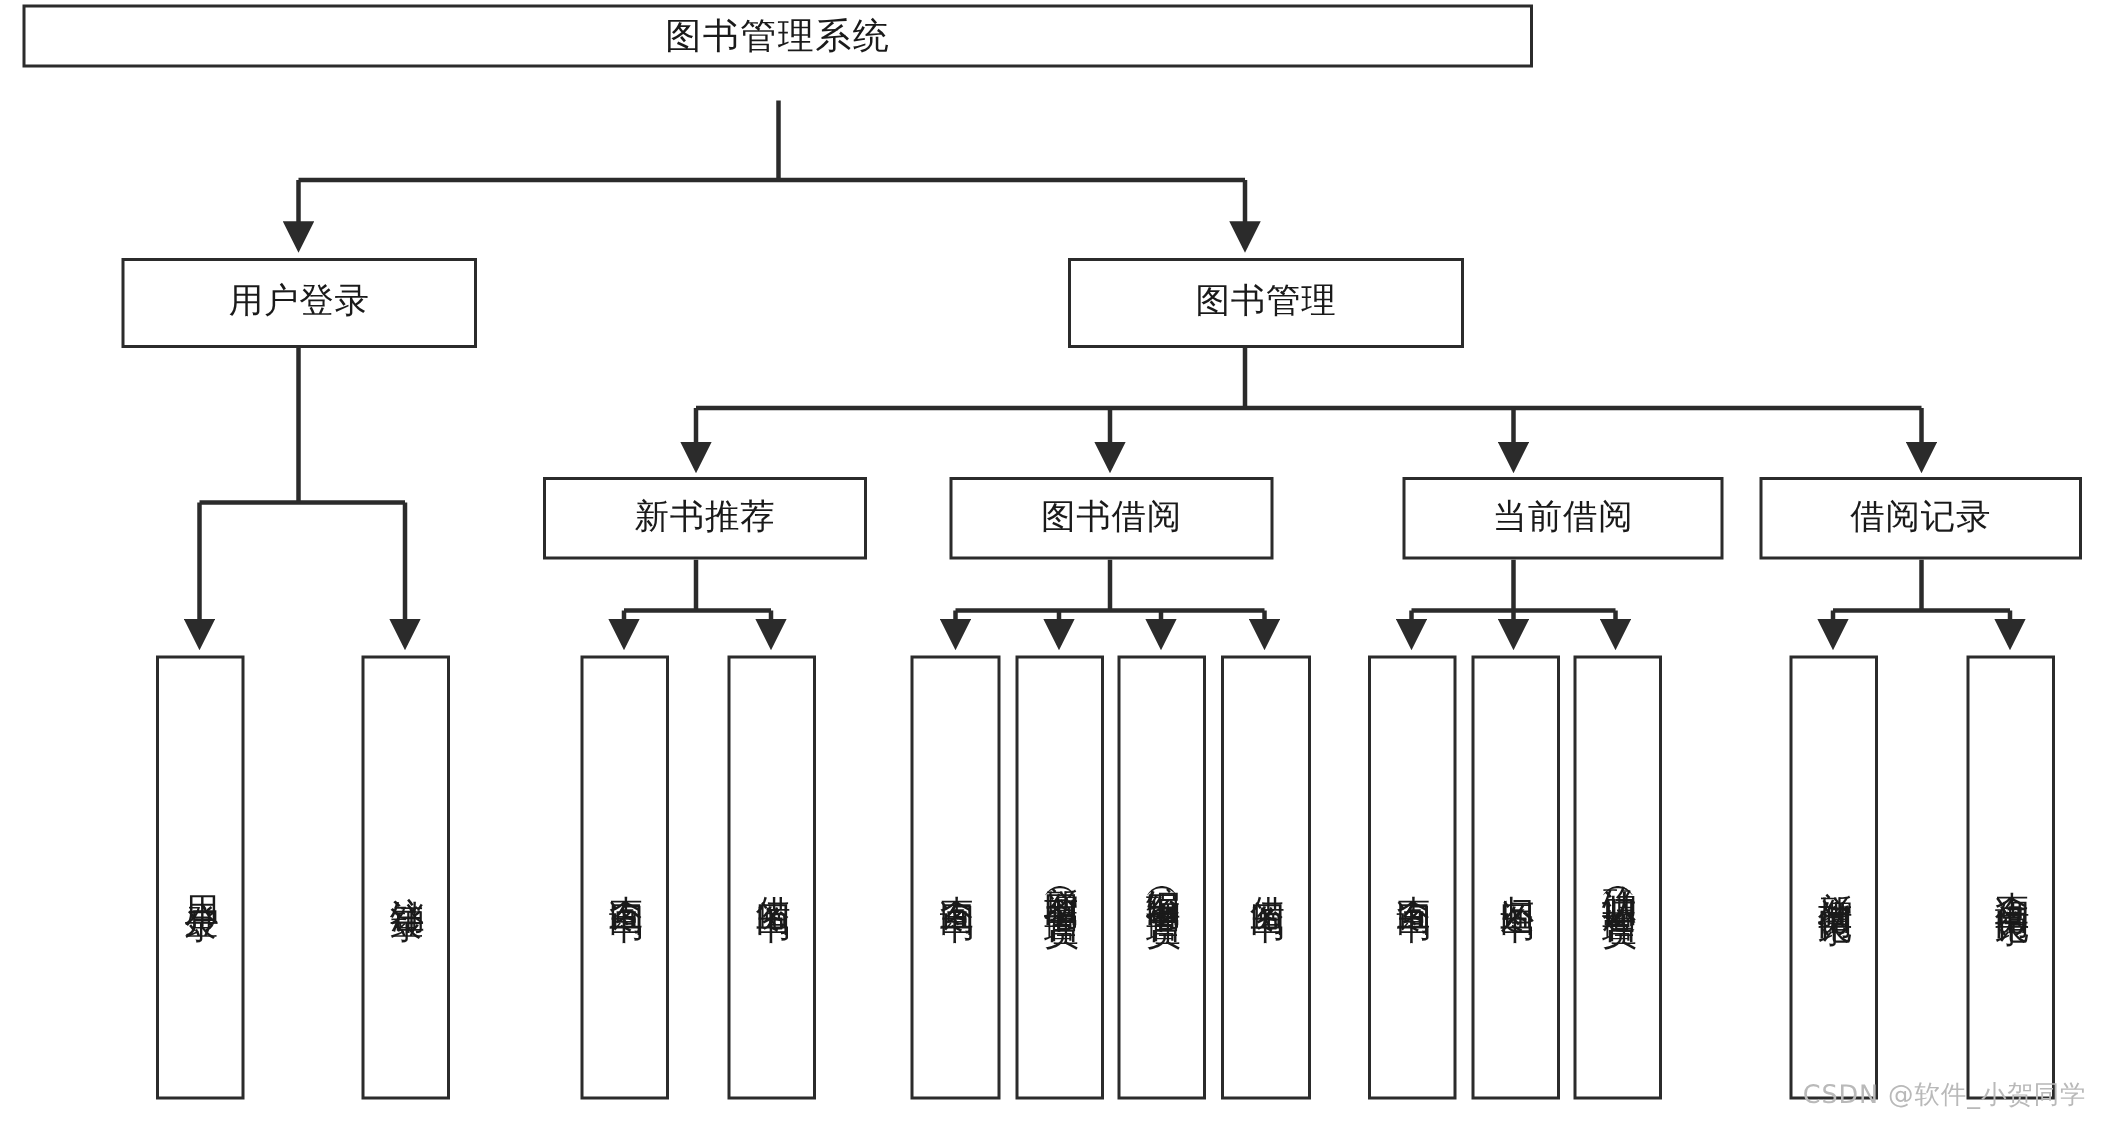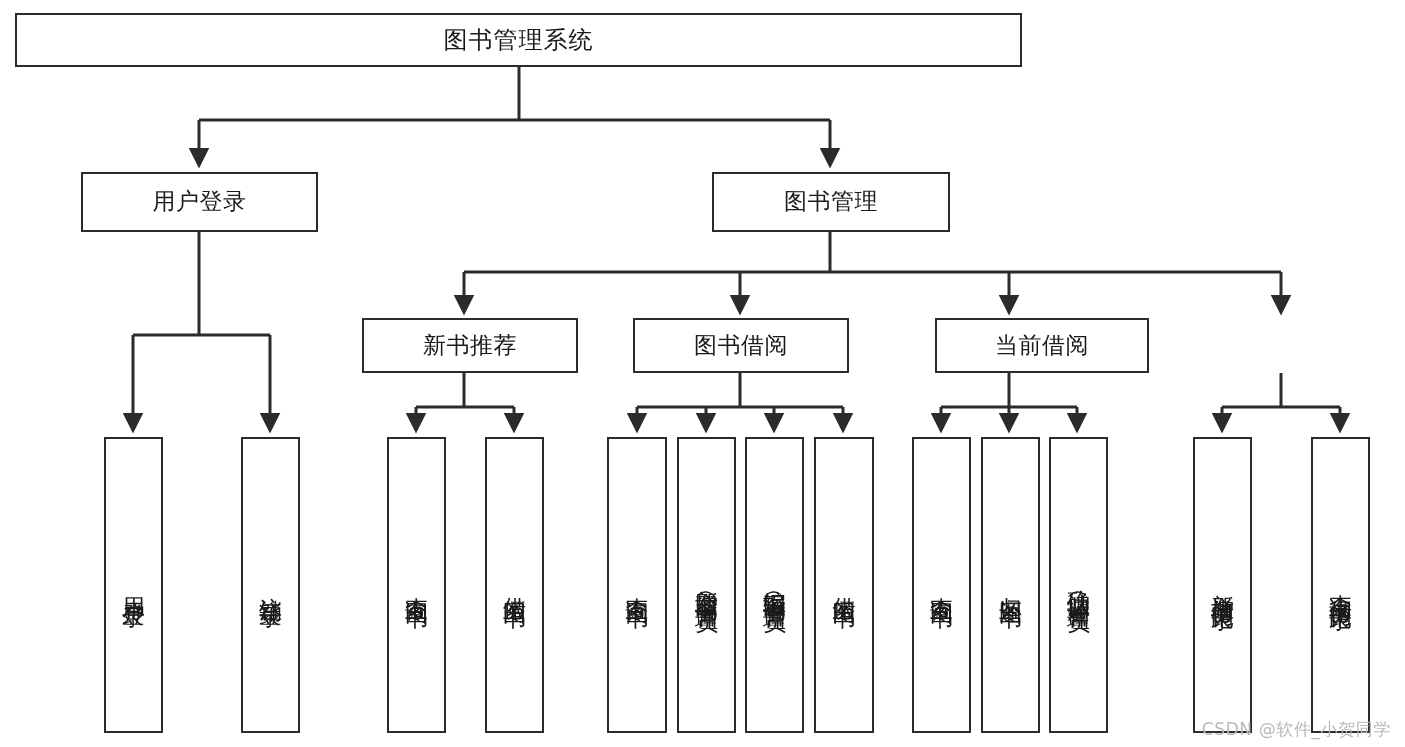--- a/index.html
+++ b/index.html
@@ -123,44 +123,47 @@
       <path d="M 1009 407 L 1009 430" marker-end="url(#arrow)"></path>
       <path d="M 1077 407 L 1077 430" marker-end="url(#arrow)"></path>
 
       <path d="M 1281 373 L 1281 407"></path>
       <path d="M 1222 407 L 1340 407"></path>
       <path d="M 1222 407 L 1222 430" marker-end="url(#arrow)"></path>
       <path d="M 1340 407 L 1340 430" marker-end="url(#arrow)"></path>
     </g>
   </svg>
 
-  <div class="node root horiz" style="left:15px; top:13px; width:1007px; height:54px;">
+  <div class="node root horiz" style="left:15px; top:3px; width:1007px; height:42px;">
     <span class="node-label">图书管理系统</span>
   </div>
 
   <div class="node horiz" style="left:81px; top:172px; width:237px; height:60px;">
     <span class="node-label">用户登录</span>
   </div>
 
-  <div class="node horiz" style="left:712px; top:172px; width:238px; height:60px;">
+  <div class="node horiz" style="left:712px; top:172px; width:264px; height:60px;">
     <span class="node-label">图书管理</span>
   </div>
 
   <div class="node horiz" style="left:362px; top:318px; width:216px; height:55px;">
     <span class="node-label">新书推荐</span>
   </div>
 
   <div class="node horiz" style="left:633px; top:318px; width:216px; height:55px;">
     <span class="node-label">图书借阅</span>
   </div>
 
   <div class="node horiz" style="left:903px; top:318px; width:214px; height:55px;margin-left:32px;">
     <span class="node-label">当前借阅</span>
   </div>
 
+  <div class="node horiz" style="left:1173px; top:318px; width:215px; height:55px;">
+    <span class="node-label">借阅记录</span>
+  </div>
 
   <div class="node vert" style="left:104px; top:437px; width:59px; height:296px;">
     <span class="node-label">用户登录</span>
   </div>
 
   <div class="node vert" style="left:241px; top:437px; width:59px; height:296px;">
     <span class="node-label">注销登录</span>
   </div>
 
   <div class="node vert" style="left:387px; top:437px; width:59px; height:296px;">

